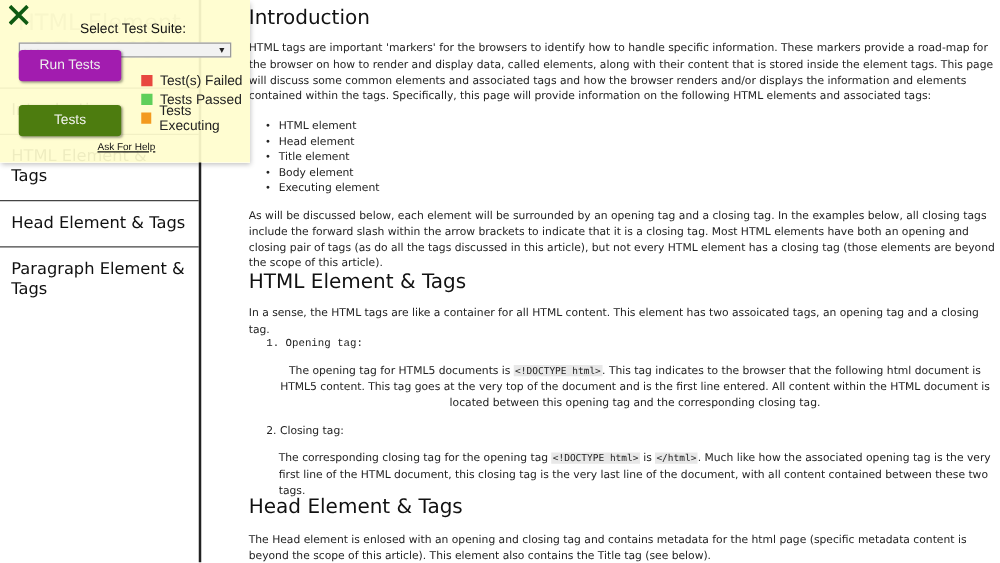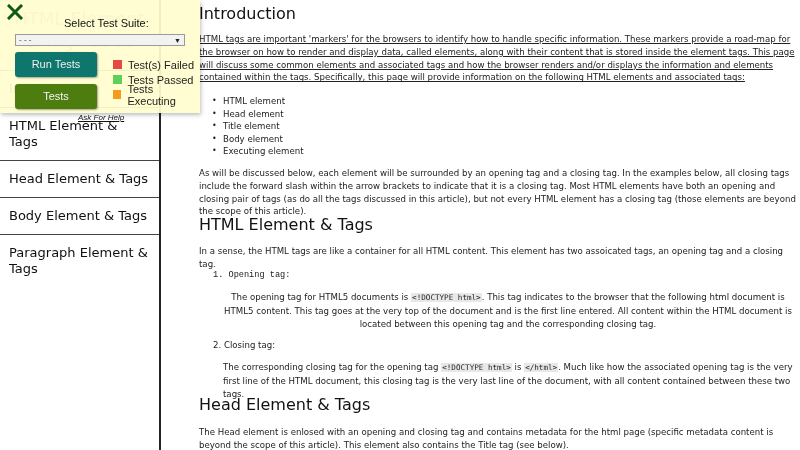--- a/index.html
+++ b/index.html
@@ -18,21 +18,21 @@
   .sidebar-item {
     border-bottom: 1px solid #444;
     padding: 10px 9px; font-size: 13px; line-height: 16px; color: #111;
     cursor: pointer;
   }
   .sidebar-item.first { border-top: 1px solid #444; }
   .sidebar-item.tall { padding-top: 10px; padding-bottom: 10px; }
 
   
   .overlay {
-    position: absolute; left: 0; top: 0; width: 200px; height: 113px;
+    position: absolute; left: 0; top: 0; width: 200px; height: 130px;
     background: rgba(255, 253, 205, 0.93);
     box-shadow: 1px 2px 4px rgba(0,0,0,0.25);
     font-family: "Liberation Sans", sans-serif;
   }
   .close-x {
     position: absolute; left: 7px; top: 4px; width: 16px; height: 16px; cursor: pointer;
   }
   .suite-label {
     position: absolute; left: 64px; top: 17px; font-size: 11px; color: #111;
   }
@@ -42,39 +42,39 @@
     padding-left: 3px; line-height: 10px; font-family: "Liberation Sans", sans-serif;
   }
   .suite-select .chev {
     position: absolute; right: 3px; top: 1px; font-size: 7px; color: #222;
   }
   .btn {
     position: absolute; left: 15px; width: 82px; height: 25px; border-radius: 3px;
     color: #eee; font-size: 11px; text-align: center; line-height: 25px; cursor: pointer;
     box-shadow: 1px 1px 2px rgba(0,0,0,0.35);
   }
-  .btn-run { top: 52px; background: #0f766e; }
+  .btn-run { top: 40px; background: #a21caf; }
   .btn-tests { top: 84px; background: #4d7c0f; color: #f4f4f0; }
   .legend { position: absolute; left: 113px; top: 57px; }
   .legend-row { display: flex; align-items: center; height: 15px; font-size: 11px; color: #222; }
   .legend-sq { width: 9px; height: 9px; margin-right: 6px; }
   .help-link {
     position: absolute; left: 78px; top: 113px; font-size: 8px; color: #111;
-    text-decoration: underline; cursor: pointer; font-style: italic;
+    text-decoration: underline; cursor: pointer;
   }
 
   
   .main {
     position: absolute; left: 199px; top: 0; width: 600px; height: 450px;
     font-family: "DejaVu Sans", sans-serif; font-size: 8.6px; line-height: 12.8px; color: #222;
   }
   .main h2 { font-size: 16px; font-weight: normal; color: #111; line-height: 20px; }
   .main p { margin: 0; }
   .h-intro { position: absolute; top: 4px; left: 0; }
-  .p-intro { position: absolute; top: 33px; left: 0; width: 600px; text-decoration: underline; }
+  .p-intro { position: absolute; top: 33px; left: 0; width: 600px; }
   .ul-list { position: absolute; top: 95px; left: 24px; list-style: none; }
   .ul-list li { line-height: 12.5px; position: relative; padding-left: 0; }
   .ul-list li::before { content: "\2022"; position: absolute; left: -11px; font-size: 8px; }
   .p-discuss { position: absolute; top: 167px; left: 0; width: 600px; }
   .h-html { position: absolute; top: 215px; left: 0; }
   .p-html { position: absolute; top: 245px; left: 0; width: 600px; }
   .ol-open { position: absolute; top: 269px; left: 14px; font-family: Liberation Mono, monospace; }
   .p-open { position: absolute; top: 291px; left: 24px; width: 570px; text-align: center; }
   .ol-close { position: absolute; top: 339px; left: 14px; }
   .p-close { position: absolute; top: 361px; left: 24px; width: 570px; }
@@ -86,21 +86,20 @@
   }
 </style>
 </head>
 <body>
 
 <nav class="sidebar">
   <div class="sidebar-header">HTML Element &amp; Tags 1983</div>
   <div class="sidebar-item first">Introduction</div>
   <div class="sidebar-item">HTML Element &amp; Tags</div>
   <div class="sidebar-item">Head Element &amp; Tags</div>
-  <div class="sidebar-item">Body Element &amp; Tags</div>
   <div class="sidebar-item tall" style="border-bottom:none;">Paragraph Element &amp; Tags</div>
 </nav>
 
 <main class="main">
   <h2 class="h-intro">Introduction</h2>
   <p class="p-intro">HTML tags are important 'markers' for the browsers to identify how to handle specific information. These markers provide a road-map for the browser on how to render and display data, called elements, along with their content that is stored inside the element tags. This page will discuss some common elements and associated tags and how the browser renders and/or displays the information and elements contained within the tags. Specifically, this page will provide information on the following HTML elements and associated tags:</p>
   <ul class="ul-list">
     <li>HTML element</li>
     <li>Head element</li>
     <li>Title element</li>

